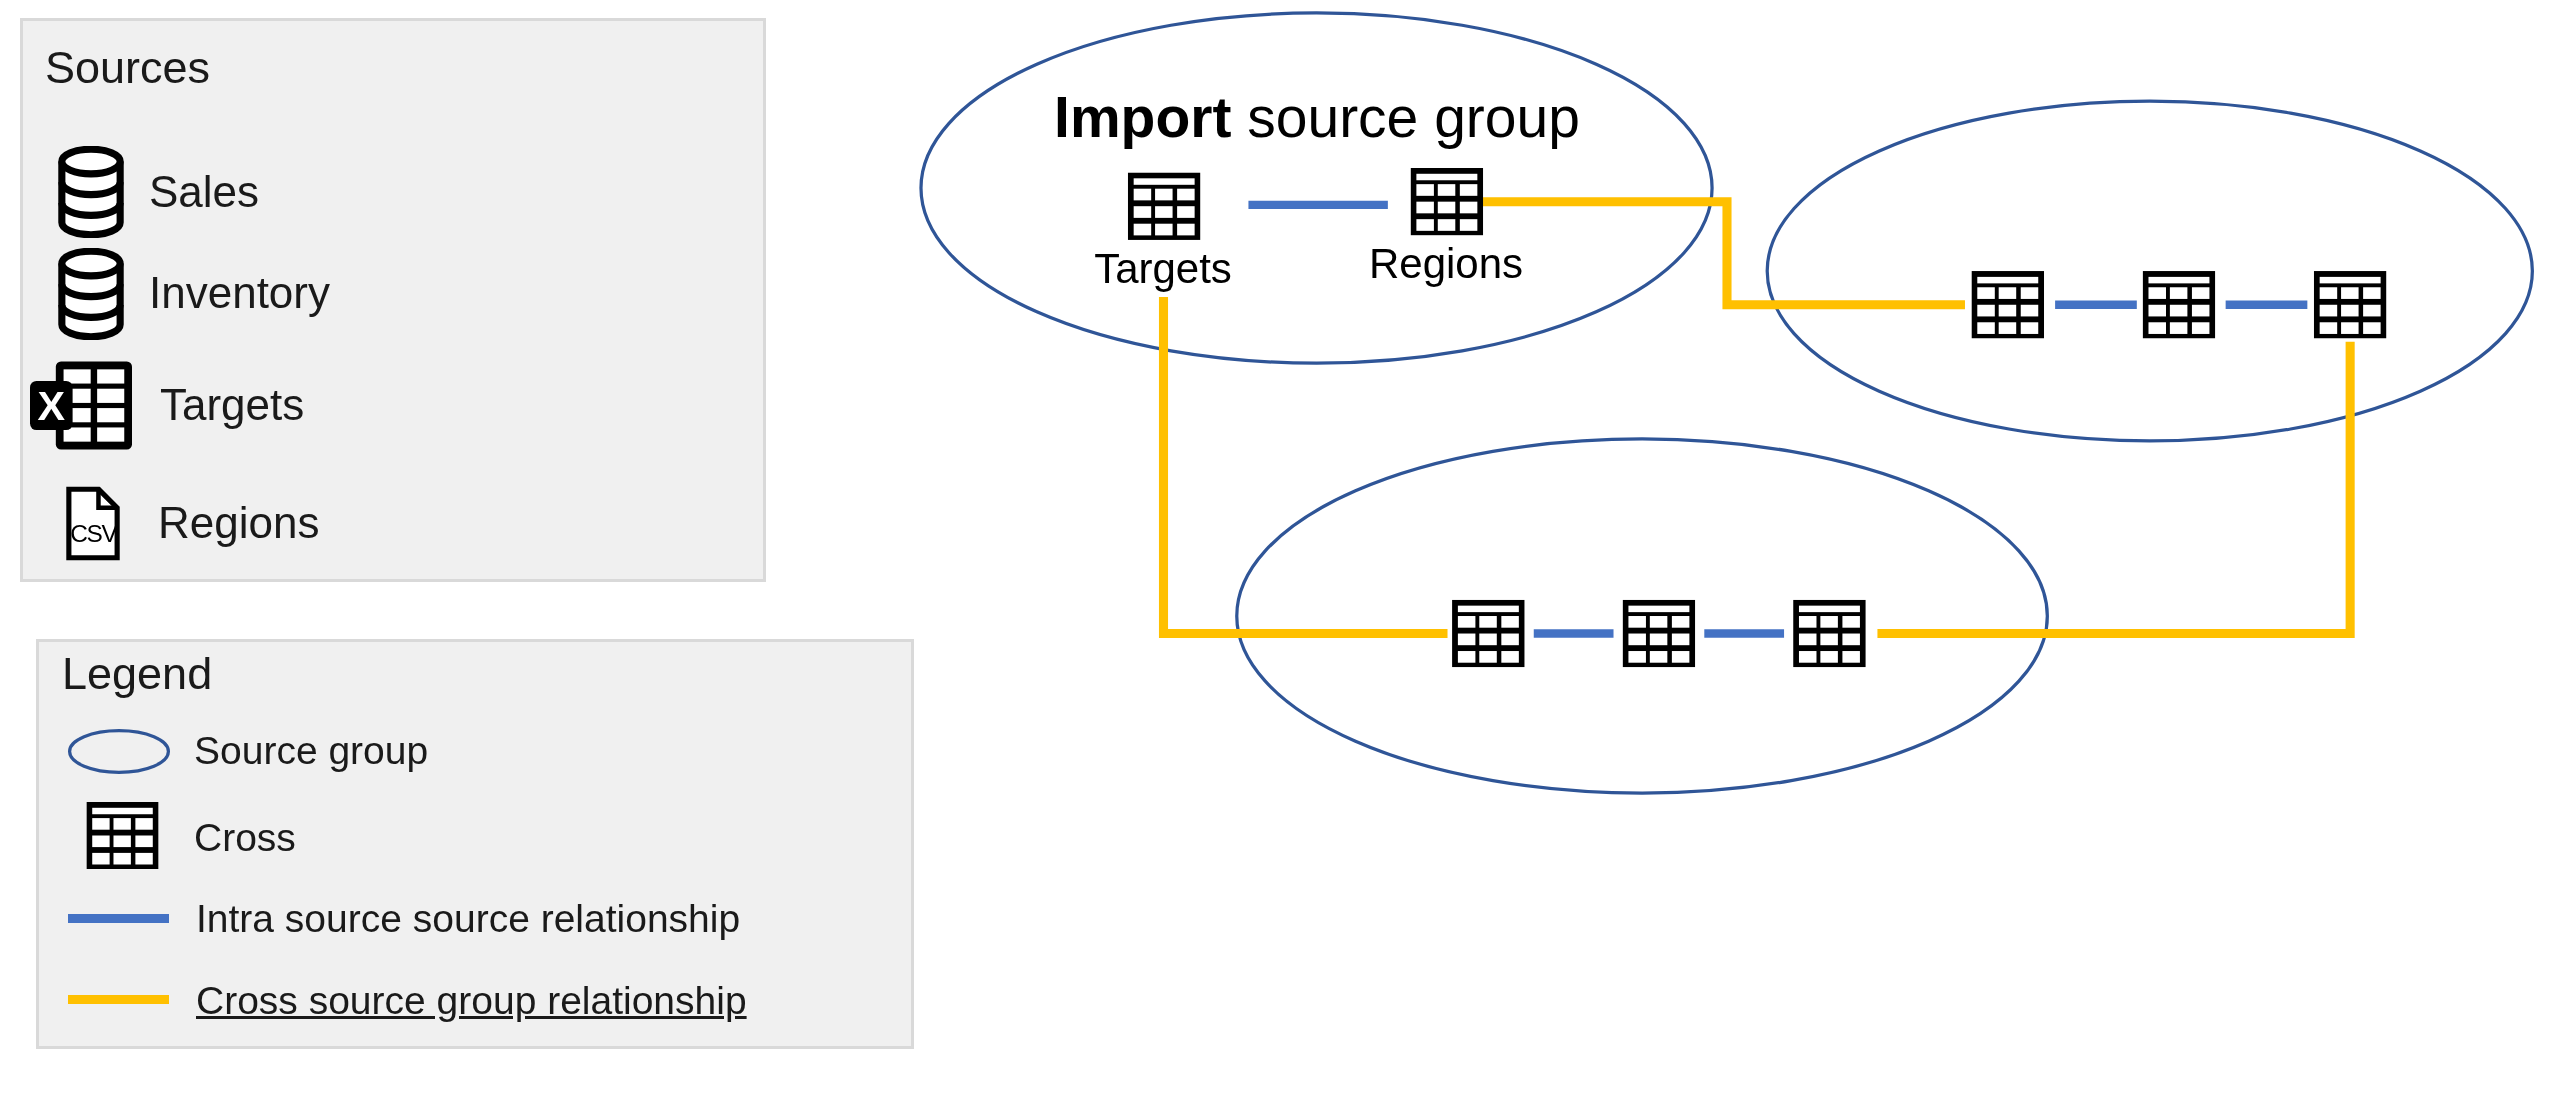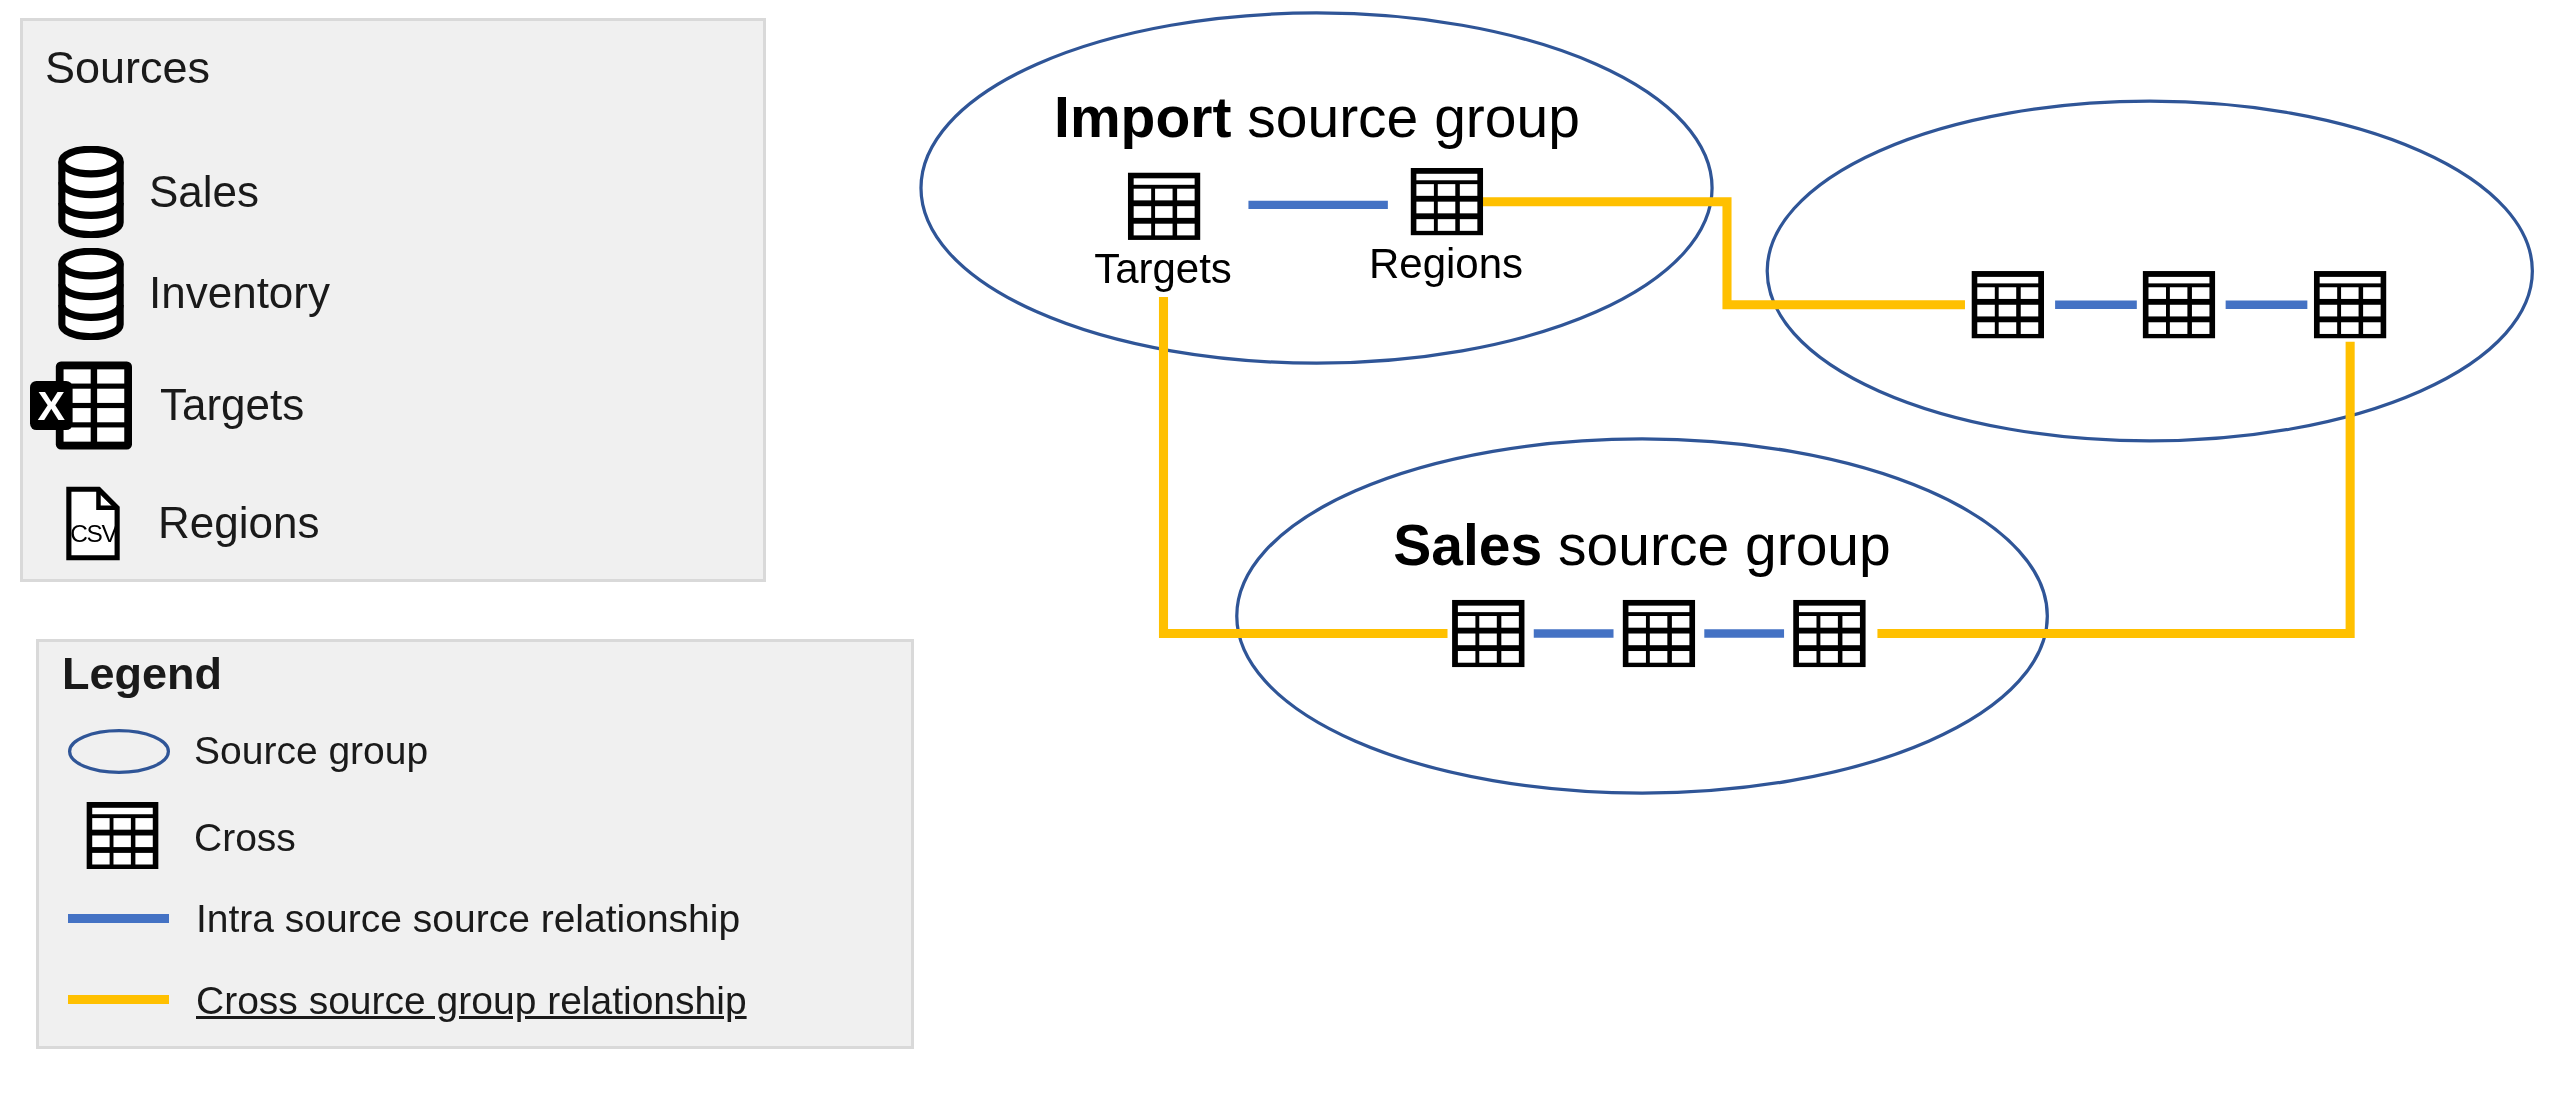--- a/index.html
+++ b/index.html
@@ -100,23 +100,20 @@
     <use href="#sym-table" x="3304" y="418" width="112" height="104"></use>
     <use href="#sym-table" x="3568" y="418" width="112" height="104"></use>
     <use href="#sym-table" x="2239" y="925" width="112" height="104"></use>
     <use href="#sym-table" x="2502" y="925" width="112" height="104"></use>
     <use href="#sym-table" x="2765" y="925" width="112" height="104"></use>
   </svg>
 
   <div class="group-label" style="left:1317px;top:87px;">
     <span class="gl-name">Import</span><span> source group</span>
   </div>
-  <div class="group-label" style="left:1642px;top:515px;">
-    <span class="gl-name">Sales</span><span> source group</span>
-  </div>
 
   <div class="table-label" style="left:1163px;top:248px;">Targets</div>
   <div class="table-label" style="left:1446px;top:243px;">Regions</div>
 
   <section class="panel sources">
     <h2 class="panel-title" style="left:22px;top:23px;margin:0;font-weight:400;">Sources</h2>
 
     <svg class="abs" style="left:33px;top:125px;" width="70" height="92" viewBox="0 0 108 142">
         <use href="#sym-db"></use>
       </svg>
@@ -132,21 +129,21 @@
       </svg>
     <div class="src-label" style="left:137px;top:362px;">Targets</div>
 
     <svg class="abs" style="left:42px;top:465px;" width="56" height="75" viewBox="0 0 87 115">
         <use href="#sym-csv"></use>
       </svg>
     <div class="src-label" style="left:135px;top:480px;">Regions</div>
   </section>
 
   <section class="panel legend">
-    <h2 class="panel-title" style="left:23px;top:7.8px;margin:0;font-weight:700;">Legend</h2>
+    <h2 class="panel-title" style="left:23px;top:7.8px;margin:0;font-weight:400;">Legend</h2>
 
     <svg class="abs" style="left:28px;top:86px;" width="104" height="47" viewBox="0 0 160 72">
       <ellipse cx="80" cy="36" rx="76" ry="32" fill="none" stroke="var(--source-group-outline)" stroke-width="5"></ellipse>
     </svg>
     <div class="legend-label" style="left:155px;top:89px;">Source group</div>
 
     <svg class="abs" style="left:47px;top:160px;" width="73" height="67" viewBox="0 0 112 104">
         <use href="#sym-table"></use>
       </svg>
     <div class="legend-label" style="left:155px;top:176px;">Cross</div>

